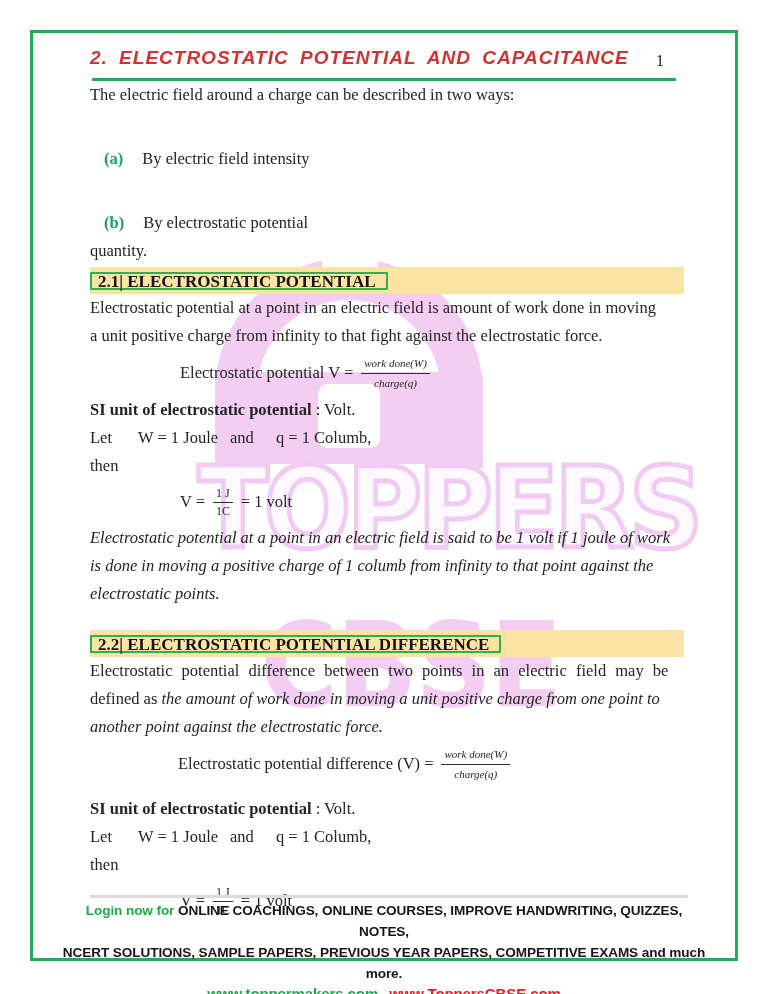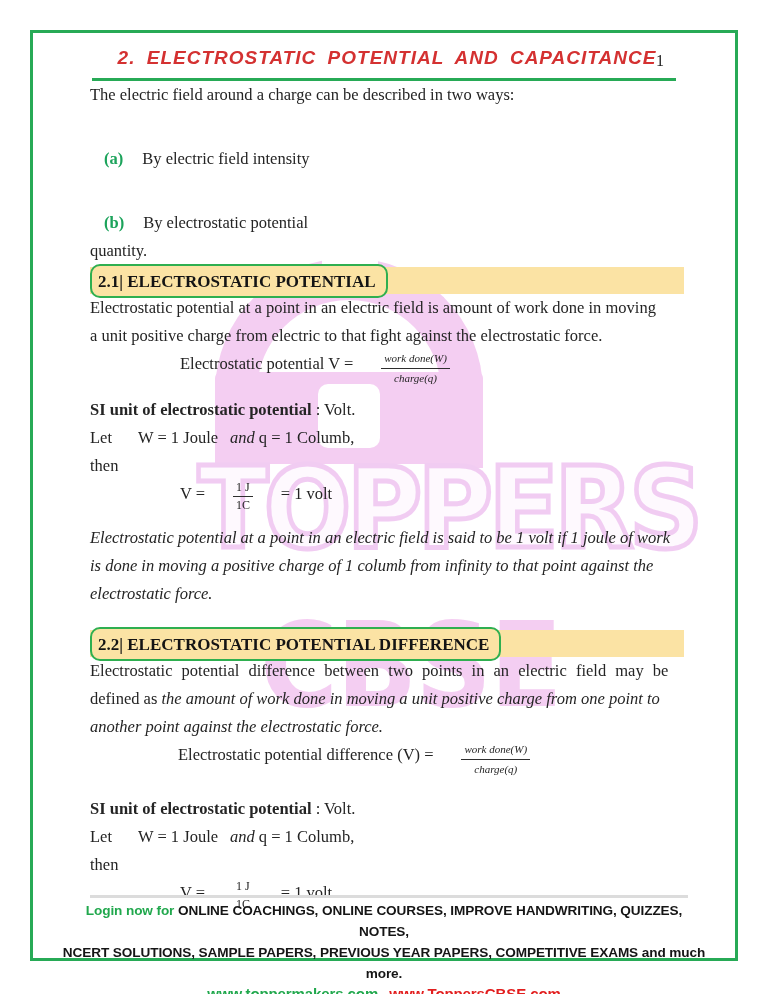--- a/index.html
+++ b/index.html
@@ -34,52 +34,52 @@
               transform:scaleX(0.92);transform-origin:left top;}
   .wm-cbse{position:absolute;left:260px;top:606px;white-space:nowrap;
            font-family:"DejaVu Sans", sans-serif;font-weight:bold;font-size:118px;line-height:1;
            letter-spacing:-2px;color:var(--pink);transform:scaleX(0.9);transform-origin:left top;}
 
   
   .content{position:absolute;left:90px;top:44px;width:594px;z-index:2;
            font-size:16.5px;line-height:28px;}
   .line{white-space:nowrap;}
 
-  .title-row{position:relative;text-align:center;height:28px;}
+  .title-row{position:relative;text-align:left;height:28px;}
   .doc-title{font-family:"Liberation Sans", sans-serif;font-style:italic;font-weight:bold;
              font-size:19px;color:var(--title-red);letter-spacing:1px;word-spacing:5px;white-space:nowrap;}
   .page-num{position:absolute;right:20px;top:3px;font-size:16px;color:#222;font-style:normal;}
   .title-underline{height:3px;background:var(--green);margin-top:6px;margin-left:2px;width:584px;}
 
   .para-lead{}
   .list-item{padding-left:14px;margin-top:36px;}
   .marker{color:var(--accent-green);font-weight:bold;margin-right:19px;}
 
   .sec-bar{background:var(--bar-yellow);height:27px;display:flex;align-items:center;margin-top:2px;}
-  .sec-box{display:inline-flex;align-items:center;box-sizing:border-box;height:34px;
-           border:2.5px solid var(--box-green);border-radius:10px;background:var(--bar-yellow);
+  .sec-box{display:inline-flex;align-items:center;box-sizing:border-box;height:18px;
+           border:2.5px solid var(--box-green);border-radius:1px;background:var(--bar-yellow);
            padding:4px 10px 1px 6px;font-weight:bold;font-size:17px;color:#141414;white-space:nowrap;}
 
-  .formula-row{display:flex;align-items:flex-start;height:46px;padding-left:90px;gap:20px;}
+  .formula-row{display:flex;align-items:center;height:46px;padding-left:90px;}
   .frac{display:inline-flex;flex-direction:column;align-items:center;margin-left:8px;
         font-style:italic;font-size:11px;line-height:17px;}
   .frac .num{border-bottom:1.7px solid #2e2e2e;padding:0 3px 1px;}
   .frac .den{padding-top:1px;}
   .f-tail{margin-left:8px;}
   .vrow{height:44px;}
   .vrow .frac{font-style:normal;font-size:12px;line-height:15px;}
 
   .bold{font-weight:bold;}
   .it{font-style:italic;}
   .just{word-spacing:5px;}
   .gap20{height:20px;}
 
   .let-line .w1{margin-right:26px;margin-top:24px;}
   .let-line .w2{margin-right:12px;}
-  .let-line .w3{margin-right:4px;font-style:italic;}
+  .let-line .w3{margin-right:22px;}
 
   
   .footer-sep{position:absolute;left:90px;top:895px;width:598px;height:3px;background:#dcdcdc;z-index:2;}
   .footer{position:absolute;left:60px;top:900px;width:648px;text-align:center;z-index:2;
           font-family:"Liberation Sans", sans-serif;font-weight:bold;font-size:13.6px;
           line-height:21px;color:#151515;letter-spacing:-0.1px;}
   .footer .green{color:var(--footer-green);}
   .url-line{font-size:15px;line-height:20px;}
   .url-primary{color:var(--footer-green);}
   .url-secondary{color:var(--footer-red);margin-left:7px;}
@@ -117,21 +117,21 @@
     <div class="line list-item">
       <span class="marker">(b)</span><span>By electrostatic potential</span>
     </div>
 
     <div class="line">quantity.</div>
 
     <div class="sec-bar">
       <span class="sec-box">2.1| ELECTROSTATIC POTENTIAL</span>
     </div>
     <div class="line">Electrostatic potential at a point in an electric field is amount of work done in moving</div>
-    <div class="line">a unit positive charge from electric to that fight against the electrostatic force.</div>
+    <div class="line">a unit positive charge from infinity to that fight against the electrostatic force.</div>
 
     <div class="formula-row">
       <span>Electrostatic potential V =</span>
       <span class="frac">
         <span class="num">work done(W)</span>
         <span class="den">charge(q)</span>
       </span>
     </div>
 
     <div class="line">
@@ -147,21 +147,21 @@
       <span>V =</span>
       <span class="frac">
         <span class="num">1 J</span>
         <span class="den">1C</span>
       </span>
       <span class="f-tail">= 1 volt</span>
     </div>
 
     <div class="line it">Electrostatic potential at a point in an electric field is said to be 1 volt if 1 joule of work</div>
     <div class="line it">is done in moving a positive charge of 1 columb from infinity to that point against the</div>
-    <div class="line it">electrostatic force.</div>
+    <div class="line it">electrostatic points.</div>
 
     <div class="gap20"></div>
 
     <div class="sec-bar">
       <span class="sec-box">2.2| ELECTROSTATIC POTENTIAL DIFFERENCE</span>
     </div>
     <div class="line just">Electrostatic potential difference between two points in an electric field may be</div>
     <div class="line">
       <span>defined as </span><span class="it">the amount of work done in moving a unit positive charge from one point to</span>
     </div>

